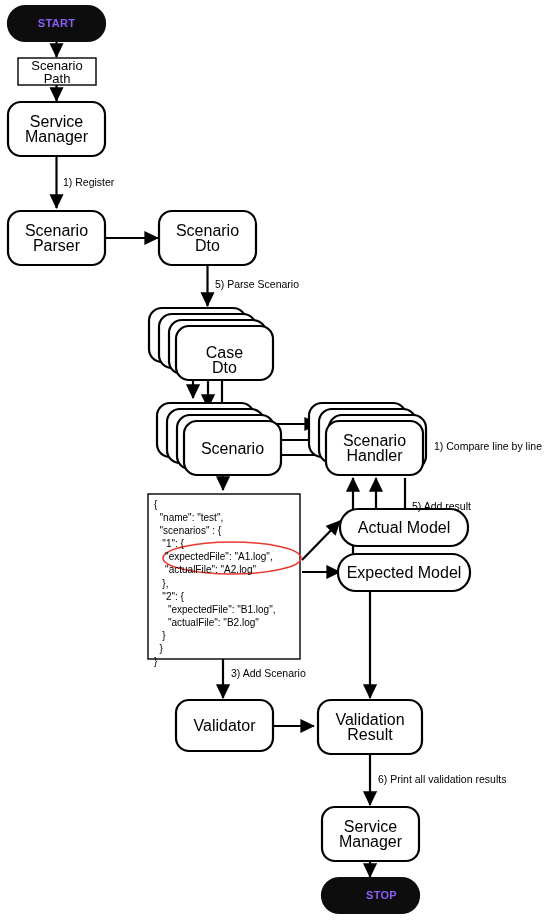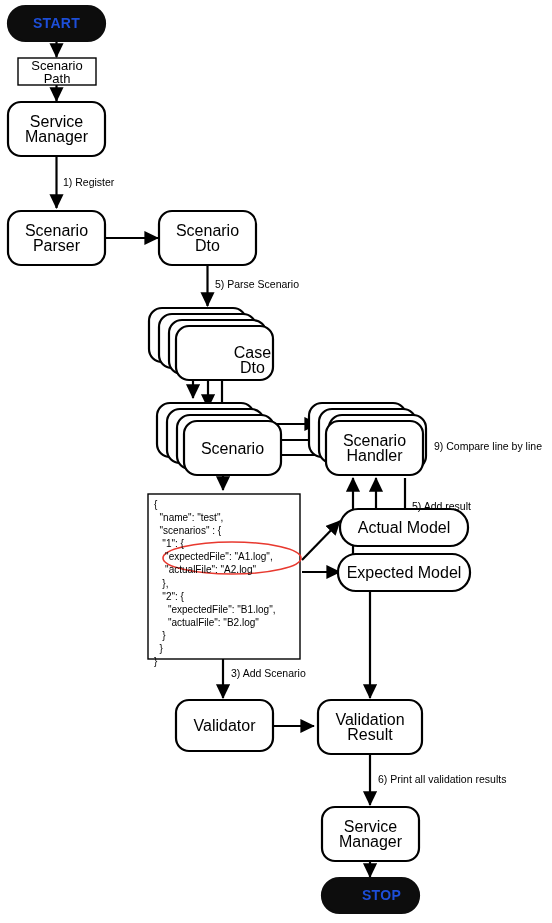--- a/index.html
+++ b/index.html
@@ -34,23 +34,23 @@
     align-items: center;
     justify-content: center;
     text-align: center;
     font-size: 16px;
     line-height: 15px;
     color: #000000;
     pointer-events: none;
     white-space: pre-line;
   }
   .node-label.terminal {
-    color: #1d4ed8;
+    color: #8b5cf6;
     font-weight: bold;
-    font-size: 14px;
+    font-size: 11px;
     letter-spacing: 0.3px;
   }
   .node-label.small {
     font-size: 13px;
     line-height: 13px;
   }
   .edge-label {
     position: absolute;
     font-size: 10.5px;
     line-height: 13px;
@@ -170,21 +170,21 @@
 
   <div class="node-label" style="left:8px;   top:102px; width:97px;  height:54px;">Service
 Manager</div>
 
   <div class="node-label" style="left:8px;   top:211px; width:97px;  height:54px;">Scenario
 Parser</div>
 
   <div class="node-label" style="left:159px; top:211px; width:97px;  height:54px;">Scenario
 Dto</div>
 
-  <div class="node-label" style="left:176px; top:326px; width:97px;  height:68px;margin-left:28px;">Case
+  <div class="node-label" style="left:176px; top:326px; width:97px;  height:68px;">Case
 Dto</div>
 
   <div class="node-label" style="left:184px; top:421px; width:97px;  height:54px;">Scenario</div>
 
   <div class="node-label" style="left:326px; top:421px; width:97px;  height:54px;">Scenario
 Handler</div>
 
   <div class="node-label" style="left:340px; top:509px; width:128px; height:37px;">Actual Model</div>
 
   <div class="node-label" style="left:338px; top:554px; width:132px; height:37px;">Expected Model</div>
@@ -195,21 +195,21 @@
   <div class="node-label" style="left:176px; top:700px; width:97px;  height:51px;">Validator</div>
 
   <div class="node-label" style="left:322px; top:807px; width:97px;  height:54px;">Service
 Manager</div>
 
   <div class="node-label terminal" style="left:322px; top:878px; width:119px; height:35px;">STOP</div>
 
   <div class="edge-label" style="left:63px;  top:176px;">1) Register</div>
   <div class="edge-label" style="left:215px; top:278px;">5) Parse Scenario</div>
   <div class="edge-label" style="left:231px; top:667px;">3) Add Scenario</div>
-  <div class="edge-label" style="left:434px; top:440px;">9) Compare line by line</div>
+  <div class="edge-label" style="left:434px; top:440px;">1) Compare line by line</div>
   <div class="edge-label" style="left:412px; top:500px;">5) Add result</div>
   <div class="edge-label" style="left:378px; top:773px;">6) Print all validation results</div>
 
   <div class="code-box" style="left:154px; top:498px; width:144px; height:157px;">{
   "name": "test",
   "scenarios" : {
    "1": {
     "expectedFile": "A1.log",
     "actualFile": "A2.log"
    },

